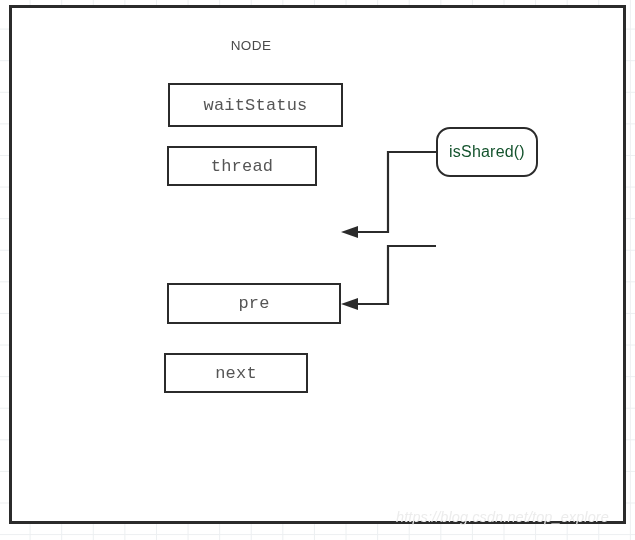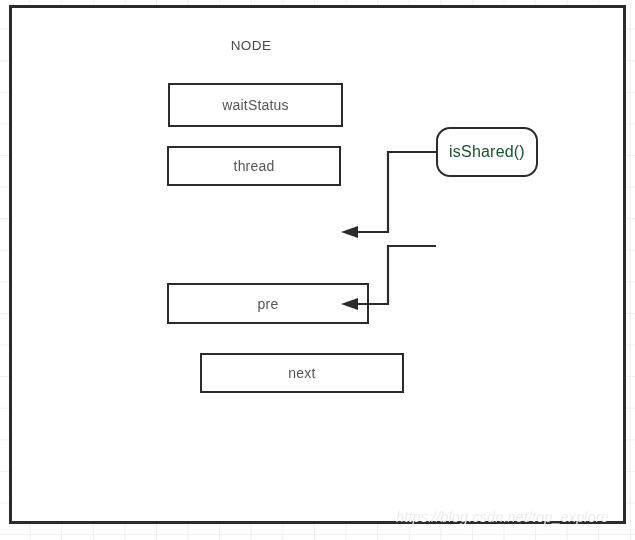--- a/index.html
+++ b/index.html
@@ -49,23 +49,24 @@
   .field-box {
     position: absolute;
     box-sizing: border-box;
     border: 2.2px solid #2b2b2b;
     background: #ffffff;
     display: flex;
     align-items: center;
     justify-content: center;
   }
   .field-label {
-    font-size: 14px;
+    font-size: 17px;
     color: #555555;
     letter-spacing: 0.2px;
+    font-family: Liberation Mono, monospace;
   }
   
   .method-oval {
     position: absolute;
     box-sizing: border-box;
     border: 2.4px solid #2b2b2b;
     border-radius: 14px;
     background: #ffffff;
     display: flex;
     align-items: center;
@@ -114,30 +115,30 @@
 <div id="canvas">
 
   <div id="outer-frame"></div>
 
   <div id="diagram-title">NODE</div>
 
   <div class="field-box" style="left:168px; top:83px; width:175px; height:44px;">
     <span class="field-label">waitStatus</span>
   </div>
 
-  <div class="field-box" style="left:167px; top:146px; width:174px; height:40px;">
+  <div class="field-box" style="left:167px; top:146px; width:150px; height:40px;">
     <span class="field-label">thread</span>
   </div>
 
 
-  <div class="field-box" style="left:167px; top:283px; width:202px; height:41px;">
+  <div class="field-box" style="left:167px; top:283px; width:174px; height:41px;">
     <span class="field-label">pre</span>
   </div>
 
-  <div class="field-box" style="left:164px; top:353px; width:204px; height:40px;margin-left:36px;">
+  <div class="field-box" style="left:164px; top:353px; width:144px; height:40px;">
     <span class="field-label">next</span>
   </div>
 
   <div class="method-oval" style="left:436px; top:127px; width:102px; height:50px;">
     <span class="method-label">isShared()</span>
   </div>
 
 
   <svg id="connectors" viewBox="0 0 635 540">
     <g>

